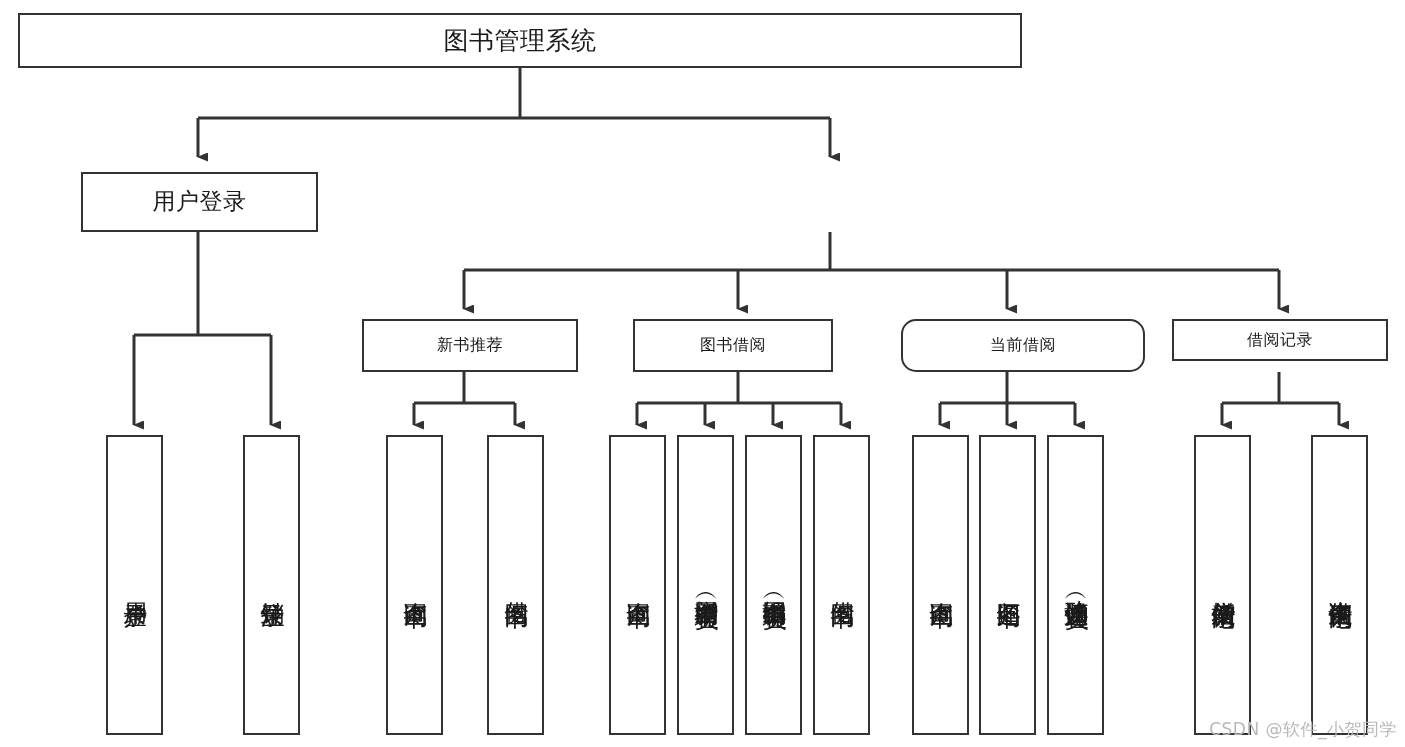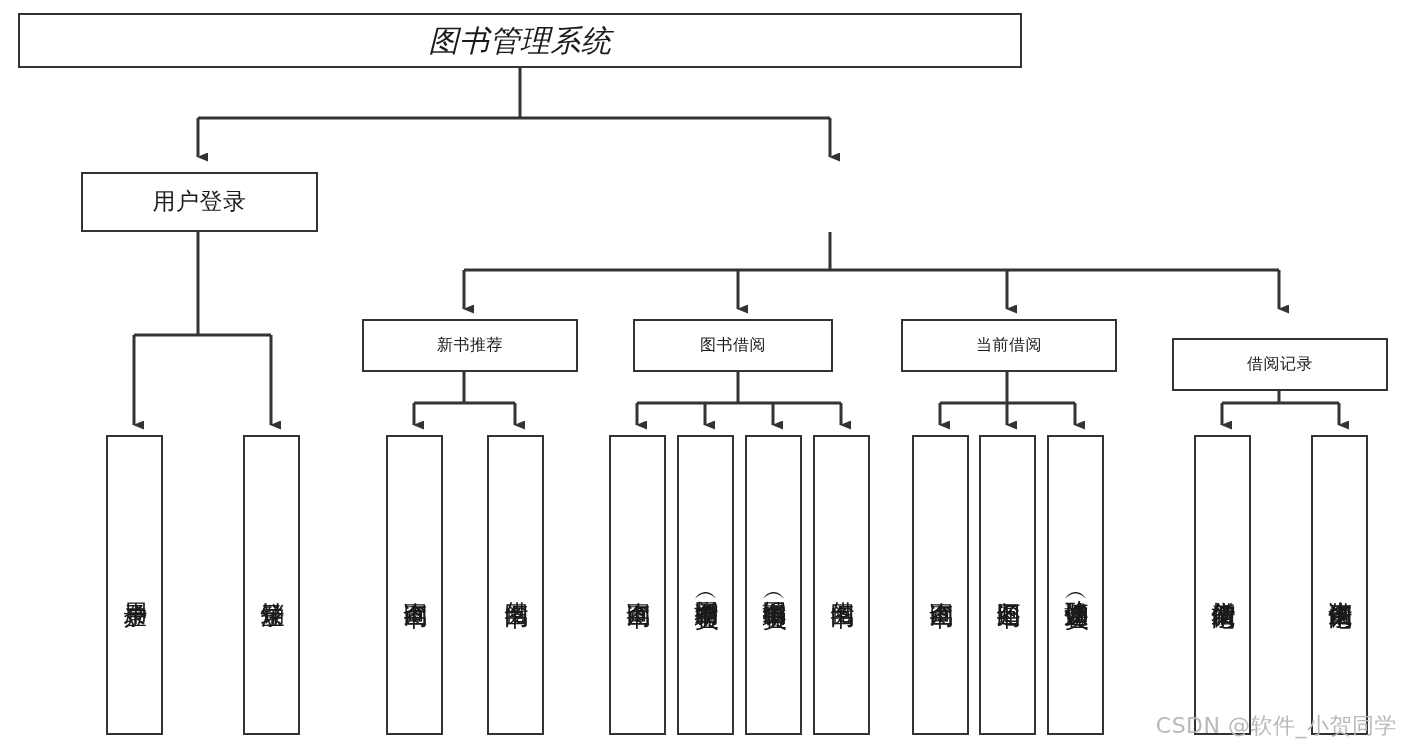--- a/index.html
+++ b/index.html
@@ -35,39 +35,39 @@
     align-items: center;
     justify-content: center;
     color: #1a1a1a;
   }
   .node .label {
     display: block;
     text-align: center;
     line-height: 1.18;
     letter-spacing: 0.5px;
   }
-  .node-root .label { font-size: 30px; font-style: italic; }
+  .node-root .label { font-size: 25px; }
   .node-l2 .label { font-size: 23px; }
   .node-l3 .label { font-size: 16px; }
   .node-leaf {
     border-width: 2px;
   }
   .node-leaf .label {
     writing-mode: vertical-rl;
     text-orientation: upright;
     font-size: 24px;
     line-height: 1.08;
     letter-spacing: 1px;
     max-height: 290px;
   }
   #watermark {
     position: absolute;
     right: 8px;
     bottom: 6px;
-    font-size: 22px;
+    font-size: 17px;
     color: #b9b9b9;
     letter-spacing: 0.5px;
     white-space: nowrap;
     user-select: none;
     margin-top: 32px;
   }
 </style>
 </head>
 <body>
 
@@ -133,25 +133,25 @@
 
 
   <div class="node node-l3" style="left:362px; top:319px; width:216px; height:53px;">
     <span class="label">新书推荐</span>
   </div>
 
   <div class="node node-l3" style="left:633px; top:319px; width:200px; height:53px;">
     <span class="label">图书借阅</span>
   </div>
 
-  <div class="node node-l3" style="left:901px; top:319px; width:216px; height:53px;">
+  <div class="node node-l3" style="left:901px; top:319px; width:244px; height:53px;border-radius:15px;">
     <span class="label">当前借阅</span>
   </div>
 
-  <div class="node node-l3" style="left:1172px; top:319px; width:216px; height:53px;margin-top:19px;">
+  <div class="node node-l3" style="left:1172px; top:319px; width:216px; height:42px;">
     <span class="label">借阅记录</span>
   </div>
 
   <div class="node node-leaf" style="left:106px; top:435px; width:57px; height:300px;">
     <span class="label">用户登录</span>
   </div>
 
   <div class="node node-leaf" style="left:243px; top:435px; width:57px; height:300px;">
     <span class="label">注销登录</span>
   </div>

